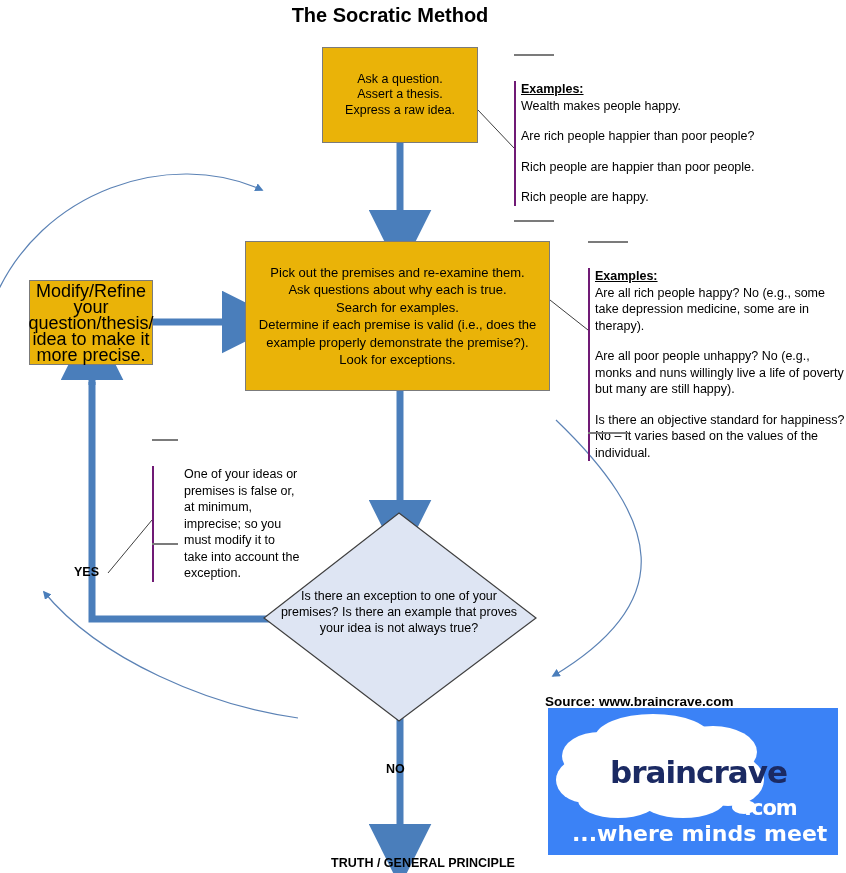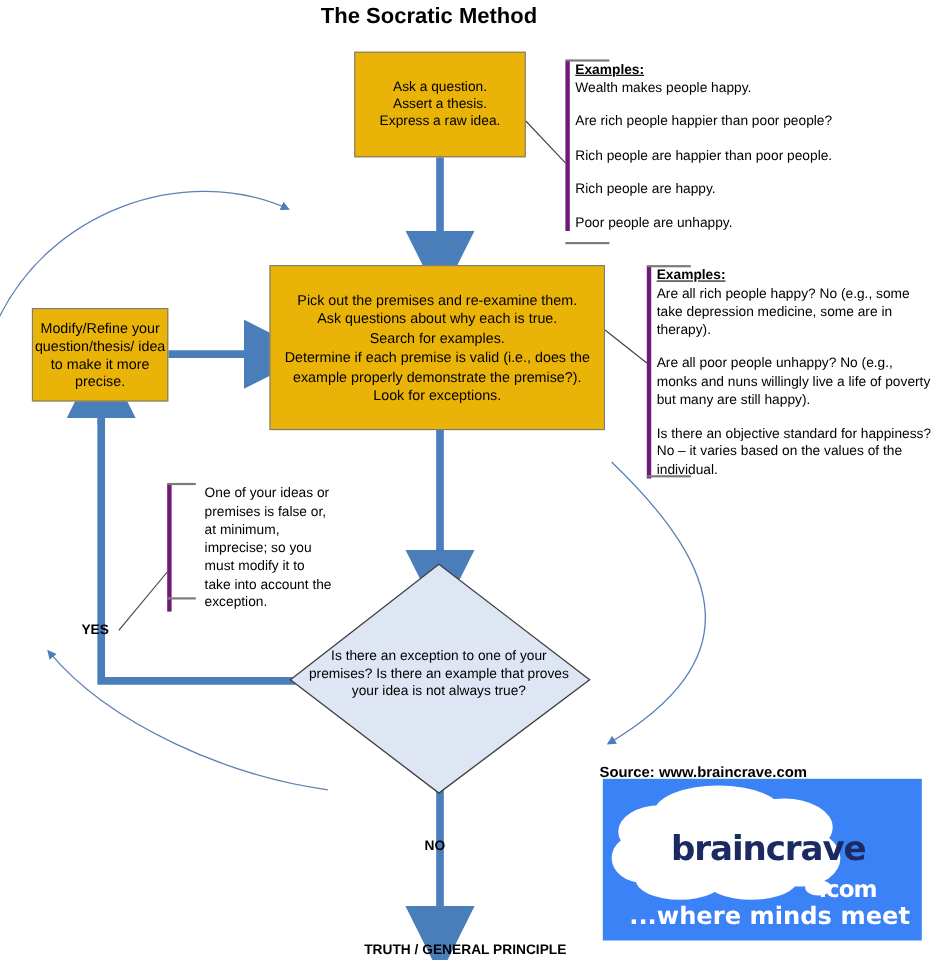--- a/index.html
+++ b/index.html
@@ -10,27 +10,27 @@
 
   .title{position:absolute;left:0;top:4px;width:780px;text-align:center;
          font-size:20px;font-weight:bold;letter-spacing:0px;}
 
   .node{position:absolute;background:#eab308;border:1px solid #7b7b7b;
         box-sizing:border-box;display:flex;align-items:center;justify-content:center;
         text-align:center;font-size:12.5px;line-height:15.5px;}
 
   .box-start{left:322px;top:47px;width:156px;height:96px;}
   .box-main{left:245px;top:241px;width:305px;height:150px;font-size:13px;line-height:17.5px;}
-  .box-modify{left:29px;top:280px;width:124px;height:85px;font-size:13px;line-height:16px;}
+  .box-modify{left:29px;top:280px;width:124px;height:85px;font-size:18px;line-height:16px;}
 
   .diamond-text{position:absolute;left:272px;top:588px;width:254px;
                 text-align:center;font-size:12.5px;line-height:16px;}
 
-  .callout{position:absolute;border-left:4px solid #701a75;
-           padding-left:5px;font-size:12.5px;line-height:16.5px;}
+  .callout{position:absolute;border-left:2px solid #701a75;
+           padding-left:5px;font-size:12.5px;line-height:16.5px;margin-top:26px;}
   .callout .hd{font-weight:bold;text-decoration:underline;display:block;}
   .callout p{margin:0 0 14px 0;}
   .callout p:last-child{margin-bottom:0;}
 
   .ex1{left:514px;top:55px;width:320px;}
   .ex2{left:588px;top:242px;width:250px;}
   .note1{left:152px;top:440px;width:116px;padding-left:30px;}
 
   .capline{position:absolute;height:2px;background:#7b7b7b;}
 
@@ -137,21 +137,20 @@
   </div>
 
   <div class="diamond-text">Is there an exception to one of your premises? Is there an example that proves your idea is not always true?</div>
 
   <div class="callout ex1">
     <span class="hd">Examples:</span>
     <p>Wealth makes people happy.</p>
     <p>Are rich people happier than poor people?</p>
     <p>Rich people are happier than poor people.</p>
     <p>Rich people are happy.</p>
-    <p>Poor people are unhappy.</p>
   </div>
   <div class="capline" style="left:514px;top:54px;width:40px;"></div>
   <div class="capline" style="left:514px;top:220px;width:40px;"></div>
 
   <div class="callout ex2">
     <span class="hd">Examples:</span>
     <p>Are all rich people happy? No (e.g., some take depression medicine, some are in therapy).</p>
     <p>Are all poor people unhappy? No (e.g., monks and nuns willingly live a life of poverty but many are still happy).</p>
     <p>Is there an objective standard for happiness? No – it varies based on the values of the individual.</p>
   </div>

